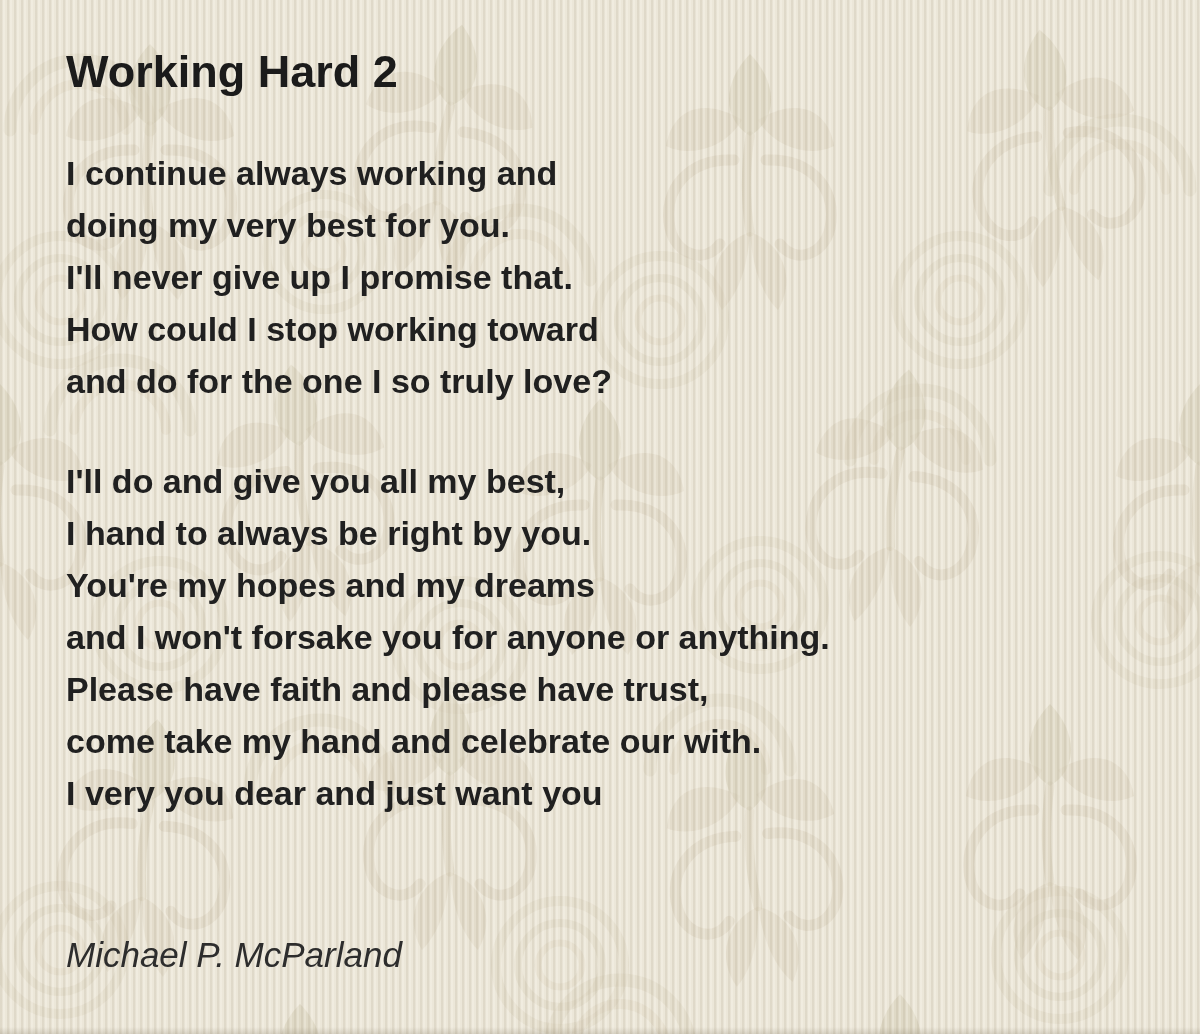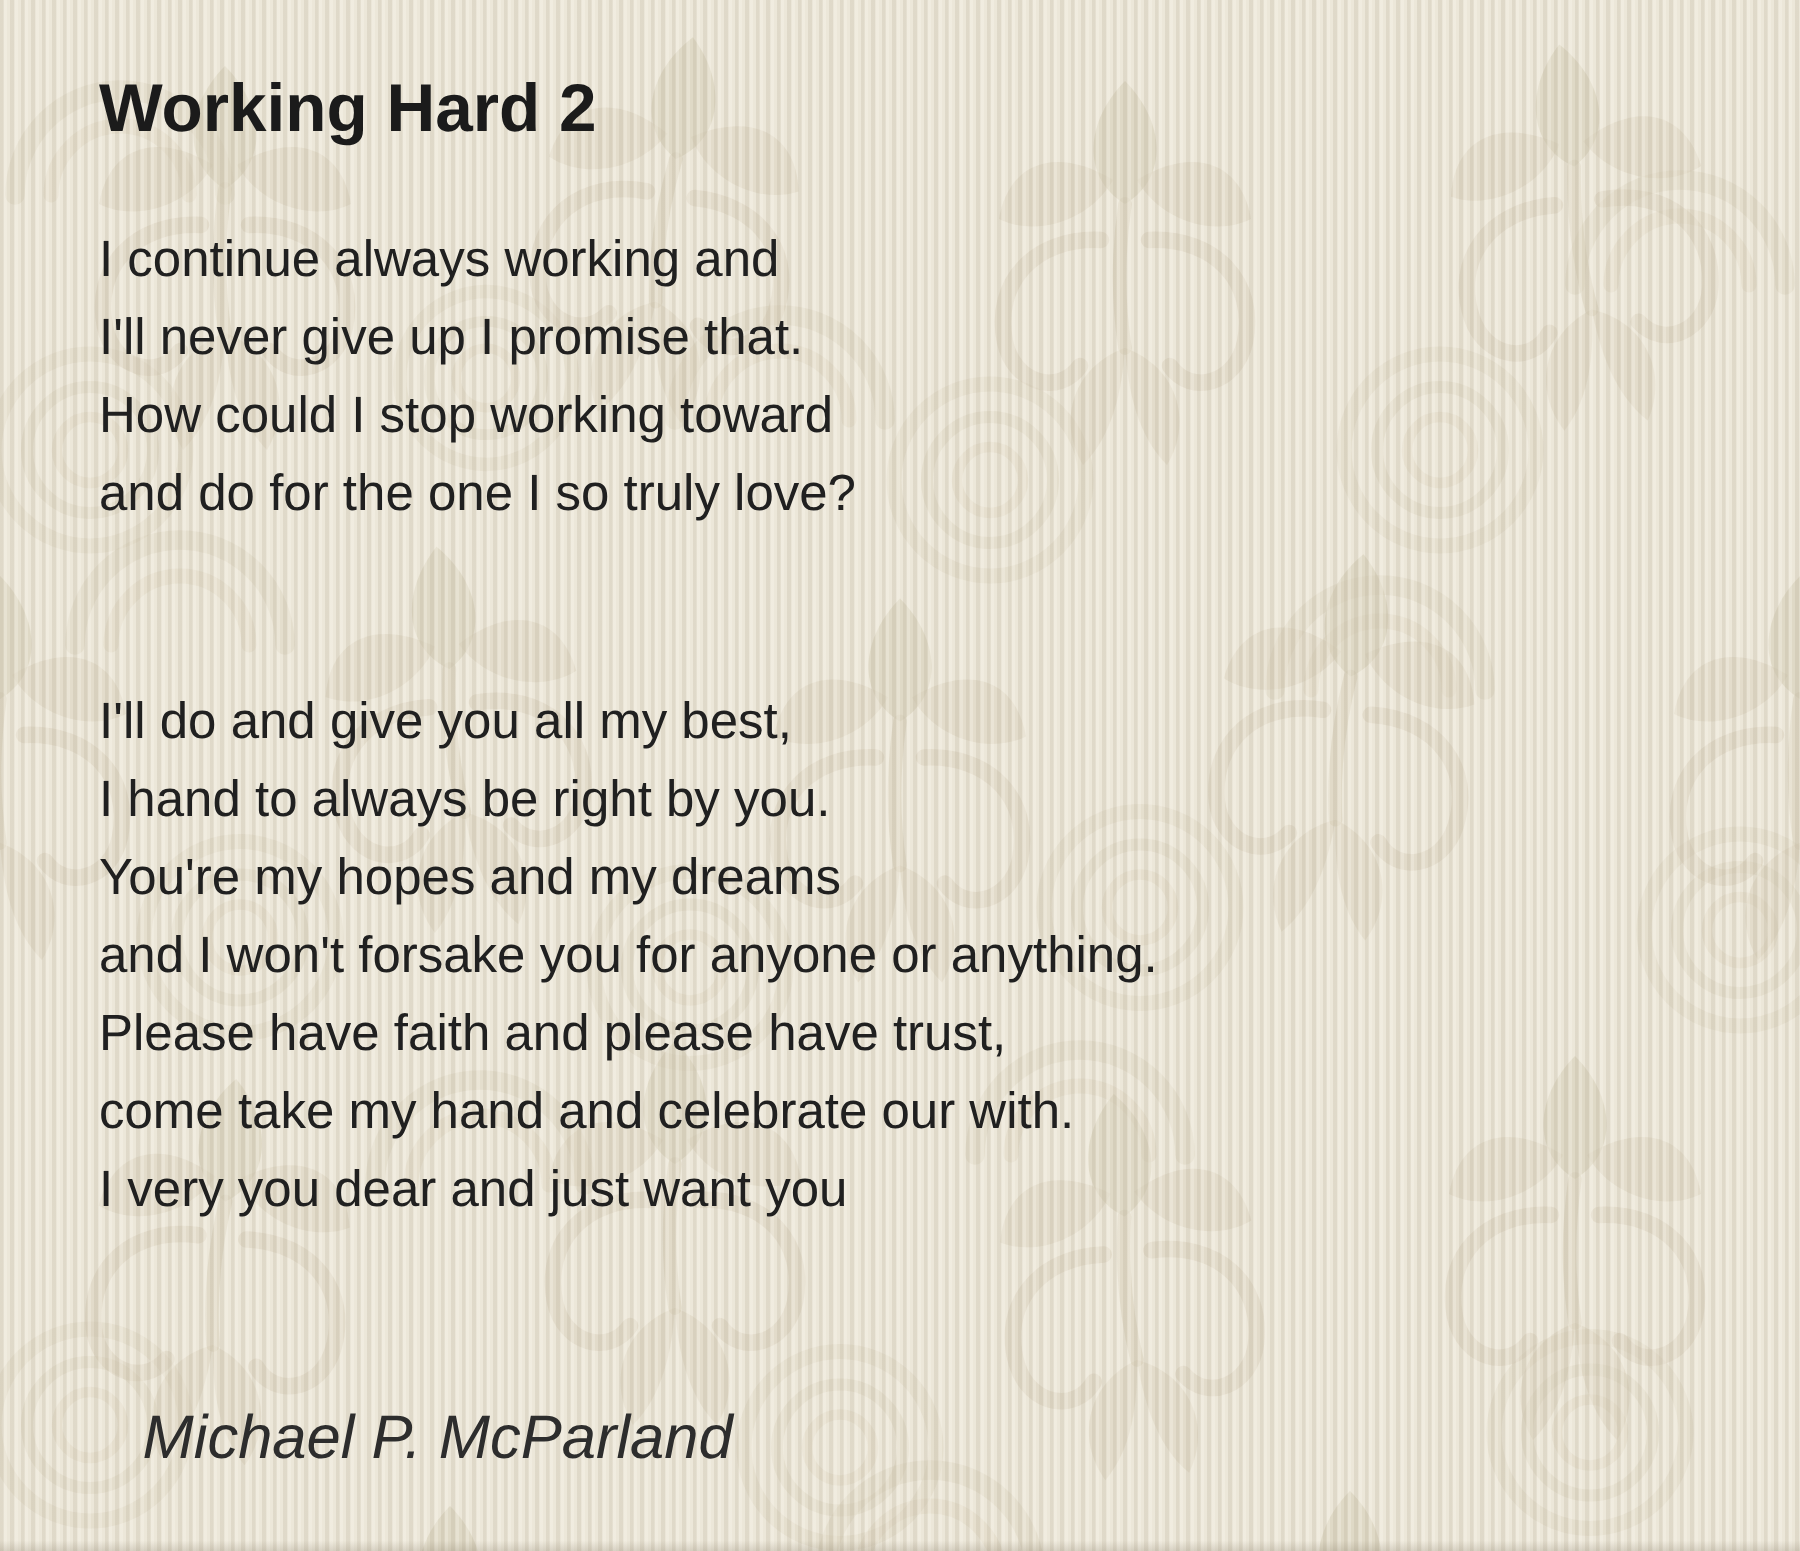--- a/index.html
+++ b/index.html
@@ -52,37 +52,36 @@
     margin: 0;
     font-size: 45px;
     font-weight: bold;
     line-height: 1;
     color: var(--title-color, #1b1b1b);
   }
   .stanza {
     position: absolute;
     left: 66px;
     font-size: 34px;
-    font-weight: normal;
+    font-weight: bold;
     line-height: 52px;
     color: var(--body-color, #202020);
     white-space: nowrap;
   }
   .stanza-1 { top: 147px; }
   .stanza-2 { top: 455px; }
   .author {
     position: absolute;
     left: 66px;
     top: 936px;
-    font-size: 41px;
+    font-size: 35px;
     font-style: italic;
     font-weight: normal;
     line-height: 1.1;
     color: var(--author-color, #2d2d2d);
-    margin-left: 29px;
   }
 </style>
 </head>
 <body>
 
 <div class="page">
 
   <svg class="bg-svg" width="1200" height="1034" viewBox="0 0 1200 1034" aria-hidden="true">
     <defs>
       <g id="sprig">
@@ -147,20 +146,21 @@
     <use href="#arch" x="620" y="980"></use>
   </svg>
 
   <div class="stripes"></div>
 
   <div class="content">
     <h1 class="title">Working Hard 2</h1>
 
     <div class="stanza stanza-1">
       <div class="line">I continue always working and</div>
+      <div class="line">doing my very best for you.</div>
       <div class="line">I'll never give up I promise that.</div>
       <div class="line">How could I stop working toward</div>
       <div class="line">and do for the one I so truly love?</div>
     </div>
 
     <div class="stanza stanza-2">
       <div class="line">I'll do and give you all my best,</div>
       <div class="line">I hand to always be right by you.</div>
       <div class="line">You're my hopes and my dreams</div>
       <div class="line">and I won't forsake you for anyone or anything.</div>

